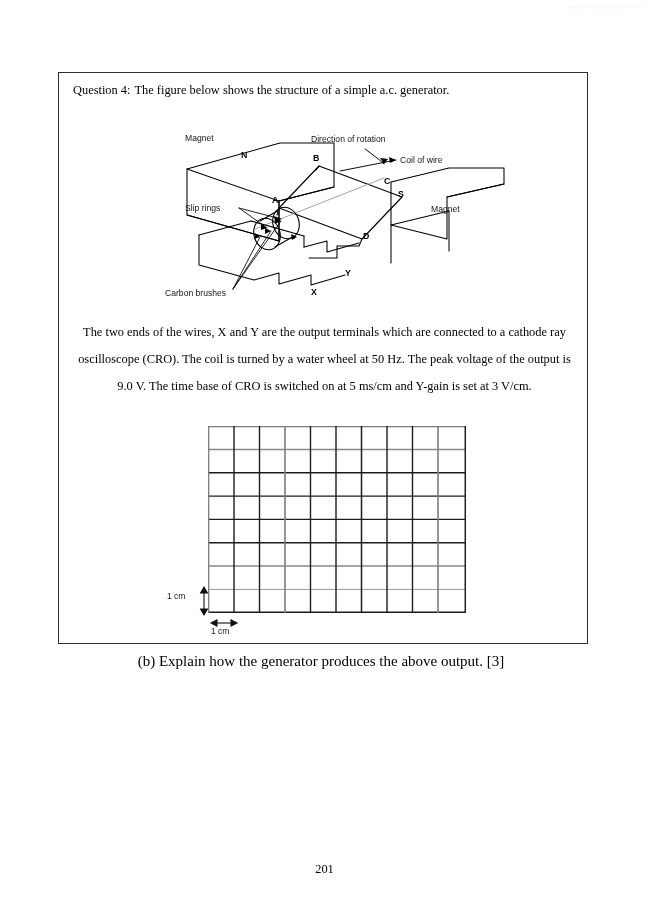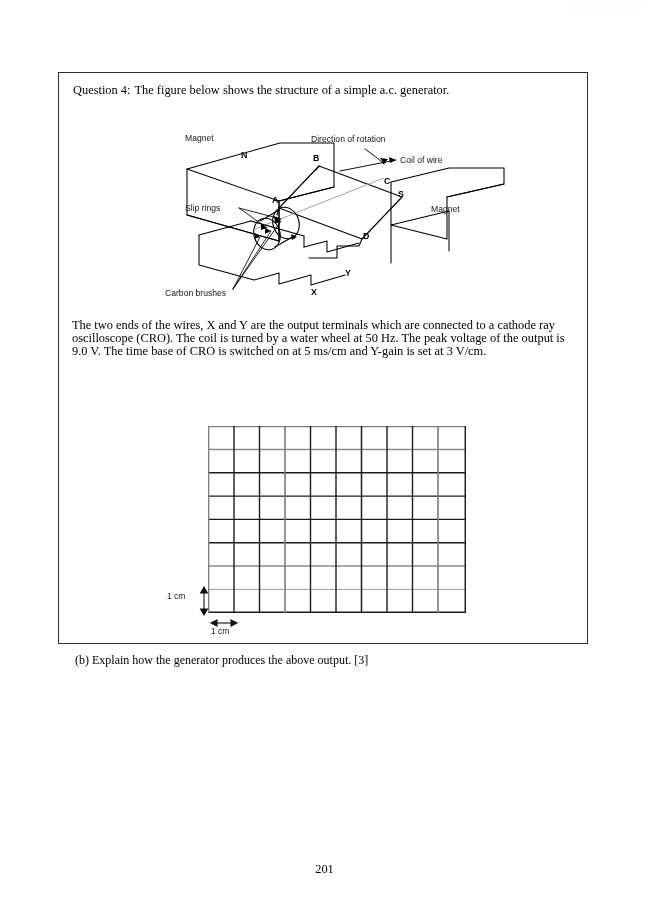--- a/index.html
+++ b/index.html
@@ -50,39 +50,40 @@
     white-space: nowrap;
   }
   .q-title .qlabel { margin-right: 4px; }
 
   .body-text {
     position: absolute;
     left: 13px;
     top: 246px;
     width: 505px;
     font-size: 12.4px;
-    line-height: 13px;
-    text-align: left;
+    line-height: 27px;
+    text-align: center;
   }
   .body-text p { margin: 0; }
 
   .part-a {
     position: absolute;
     left: 22px;
     top: 313px;
     width: 500px;
     font-size: 12.4px;
     line-height: 21px;
   }
   .part-b {
     position: absolute;
-    left: 16px;
+    left: 22px;
     top: 580px;
     width: 480px;
-    font-size: 12px;
+    font-size: 15px;
+    text-align: center;
   }
 
   
   .diagram {
     position: absolute;
     left: 100px;
     top: 56px;
     width: 360px;
     height: 188px;
   }

